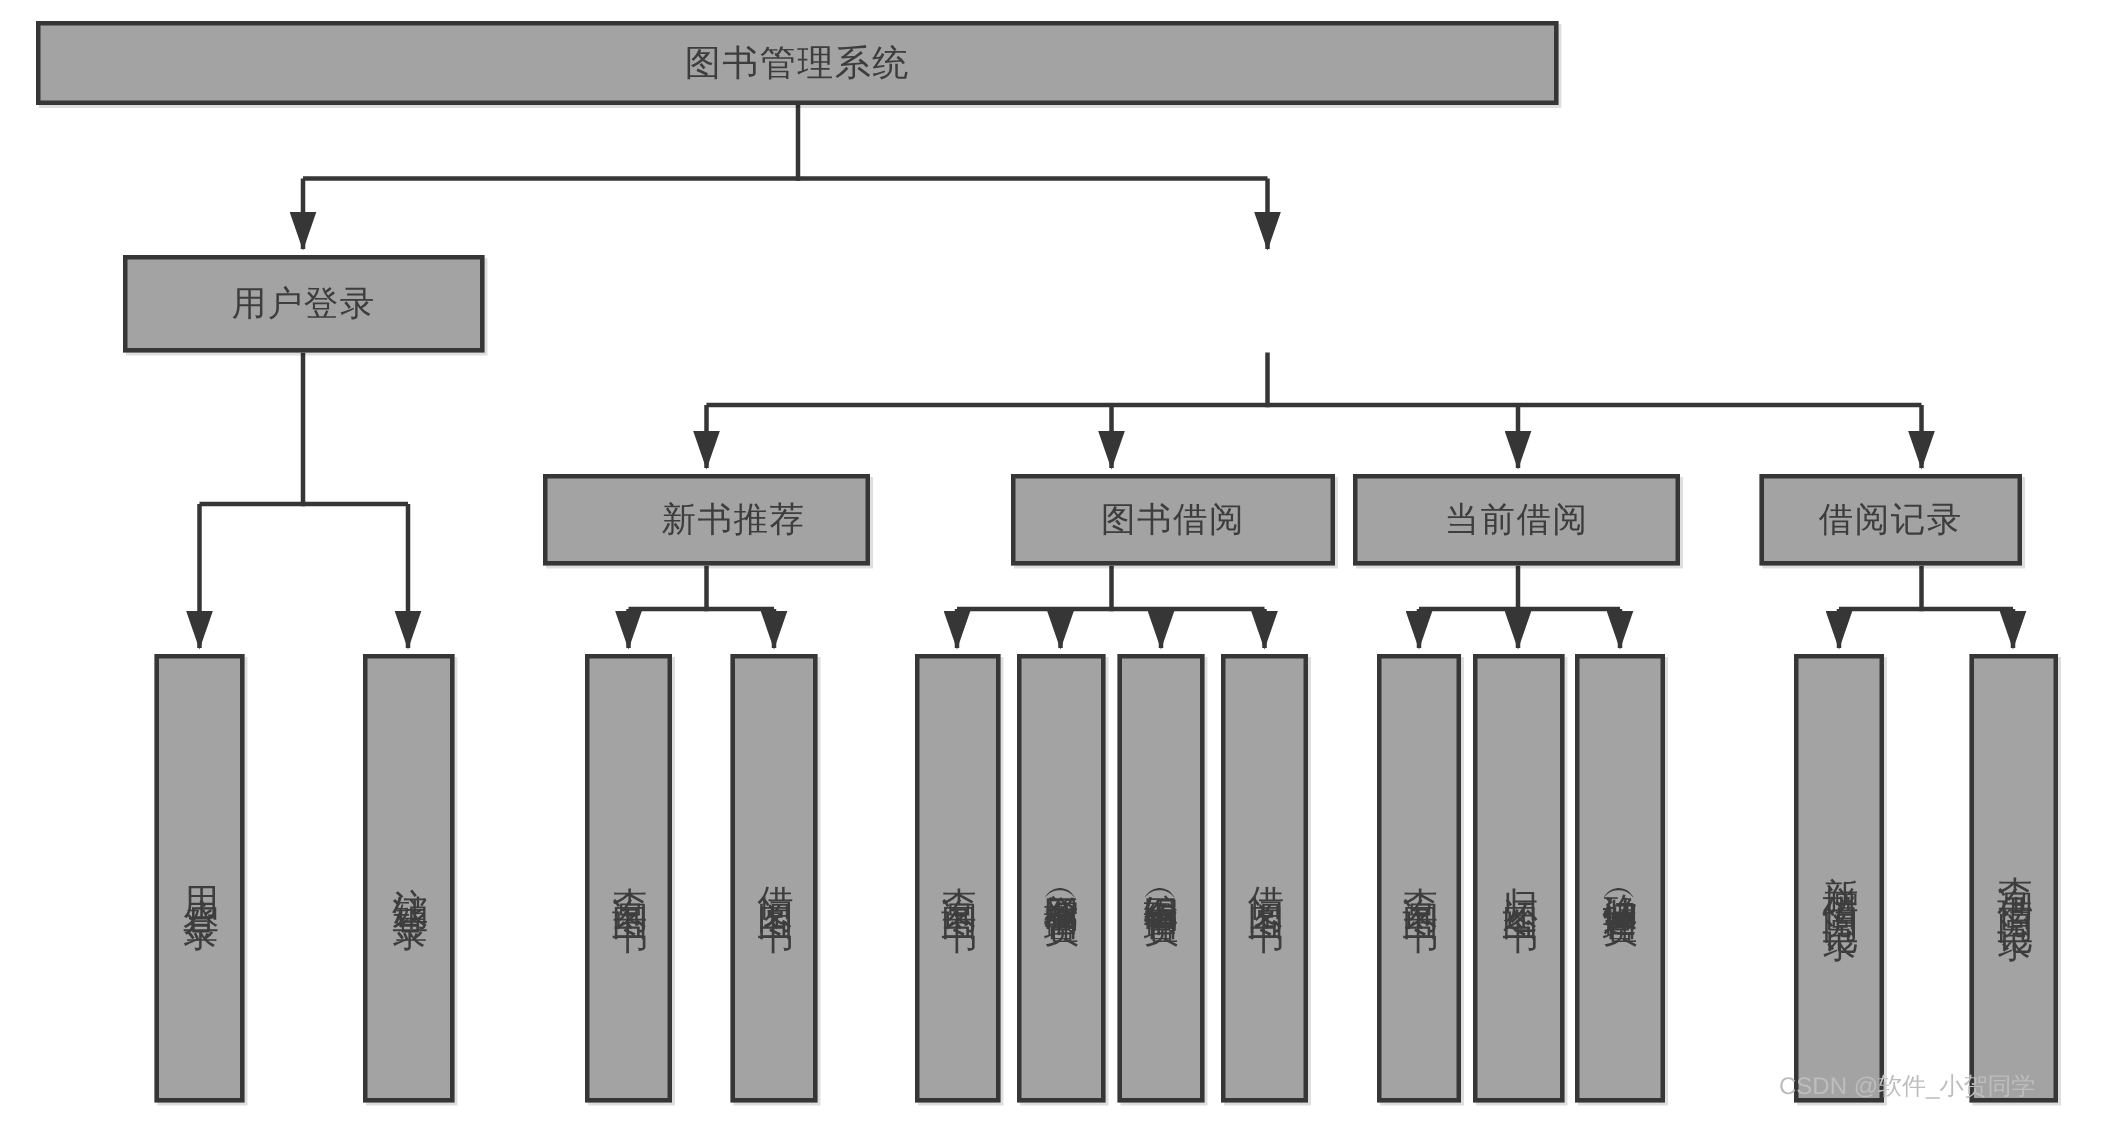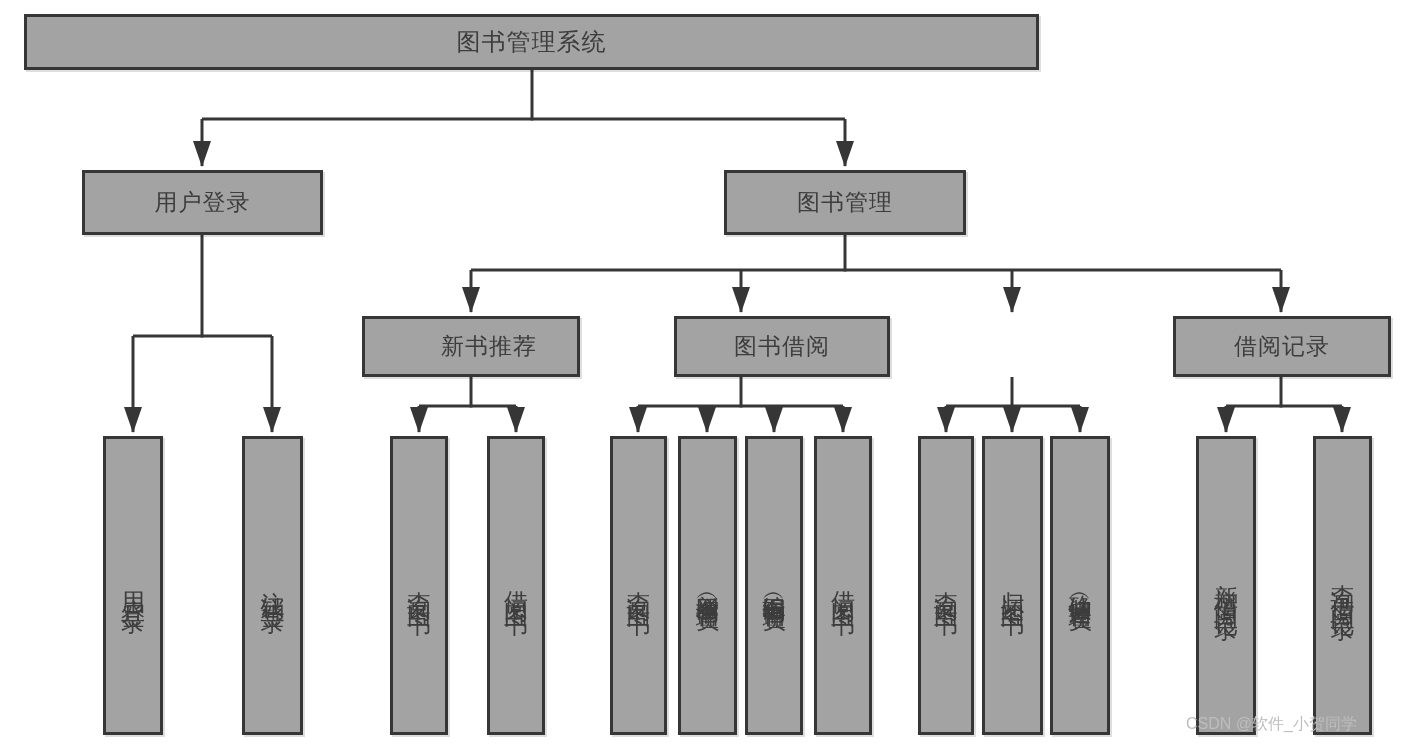--- a/index.html
+++ b/index.html
@@ -110,25 +110,25 @@
 
     <line x1="1281" y1="377" x2="1281" y2="407.5"></line>
     <line x1="1226" y1="406" x2="1342" y2="406"></line>
     <line x1="1226" y1="406" x2="1226" y2="432" marker-end="url(#ah)"></line>
     <line x1="1342" y1="406" x2="1342" y2="432" marker-end="url(#ah)"></line>
   </svg>
 
   <div class="node hbox title" style="left:24px; top:14px; width:1015px; height:56px;">图书管理系统</div>
 
   <div class="node hbox" style="left:82px; top:170px; width:241px; height:65px;">用户登录</div>
-  <div class="node hbox" style="left:724px; top:170px; width:242px; height:65px;">图书管理</div>
 
   <div class="node hbox" style="left:362px; top:316px; width:218px; height:61px;padding-left:36px;">新书推荐</div>
   <div class="node hbox" style="left:633px; top:316px; width:216px; height:61px;margin-left:41px;">图书借阅</div>
-  <div class="node hbox" style="left:1173px; top:316px; width:218px; height:61px;">借阅记录</div>
+  <div class="node hbox" style="left:902px; top:316px; width:218px; height:61px;">当前借阅</div>
+  <div class="node hbox" style="left:1173px; top:316px; width:175px; height:61px;">借阅记录</div>
 
   <div class="node vbox" style="left:103px; top:436px; width:60px; height:299px;">
     <span>用户登录</span>
   </div>
   <div class="node vbox" style="left:242px; top:436px; width:61px; height:299px;">
     <span>注销登录</span>
   </div>
 
   <div class="node vbox" style="left:390px; top:436px; width:58px; height:299px;">
     <span>查询图书</span>

